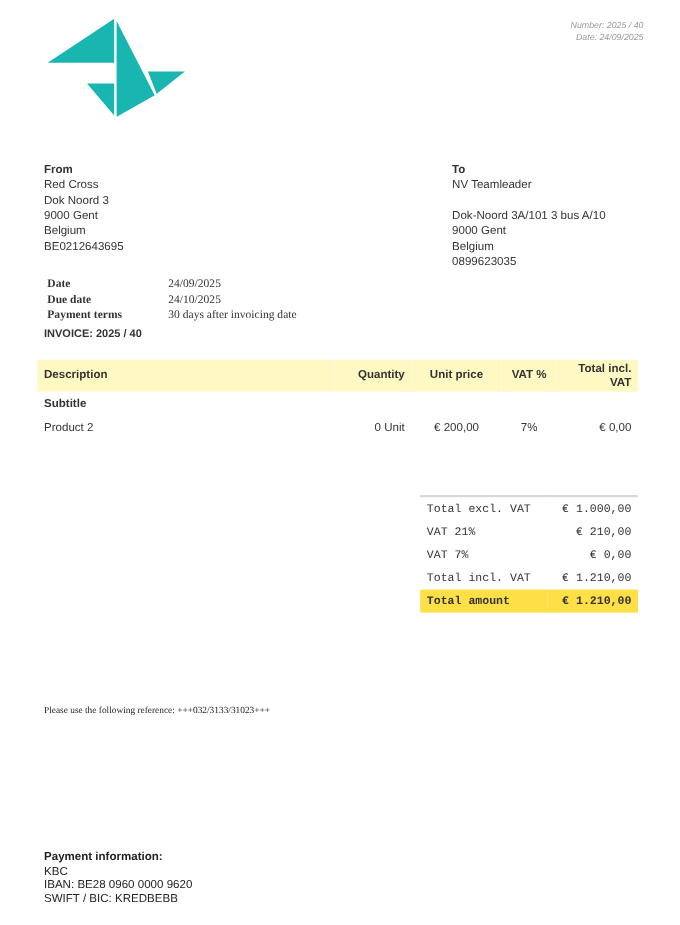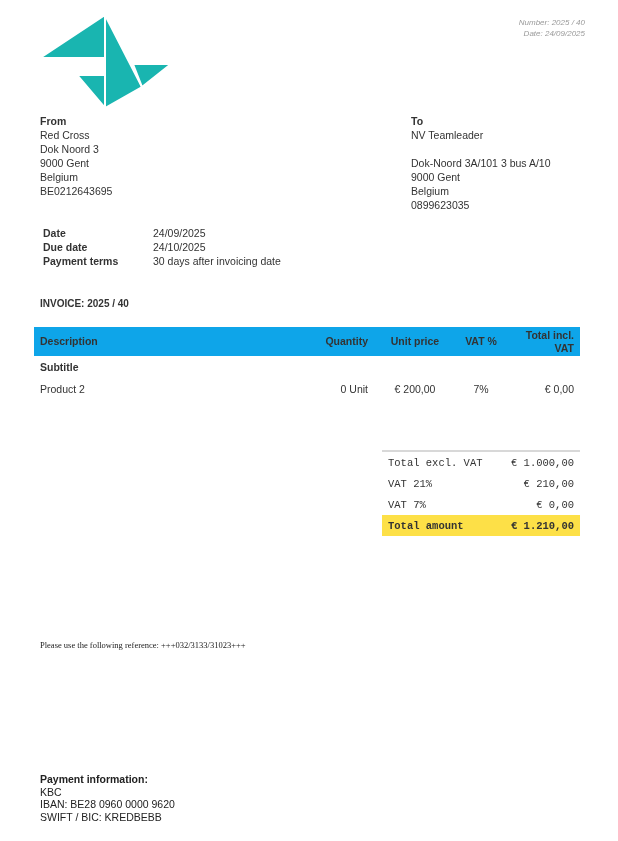--- a/index.html
+++ b/index.html
@@ -1,30 +1,30 @@
 <!DOCTYPE html>
 <html><head>
 <meta charset="utf-8">
 <style>
   html, body { margin:0; padding:0; background:#ffffff; }
   body { width:618px; height:841px; position:relative; overflow:hidden;
          font-family:"Liberation Sans", sans-serif; color:#333; font-size:10.5px; }
   .abs { position:absolute; }
   .logo { left:38px; top:14px; width:136px; height:94px; }
   .meta { right:33px; top:17px; text-align:right; font-style:italic; color:#9a9a9a; font-size:8px; line-height:11px; }
-  .addr { line-height:14px; font-size:10.5px; }
+  .addr { line-height:14px; font-size:10.5px;margin-top:33px; }
   .addr .h { font-weight:bold; }
   .from { left:40px; top:114px; }
   .to { left:411px; top:114px; }
-  .dates { left:43px; top:226px; line-height:14px; }
+  .dates { left:43px; top:252px; line-height:14px;font-family:Liberation Serif, serif; }
   .dates .row { display:flex; }
   .dates .k { width:110px; font-weight:bold; }
   .inv-title { left:40px; top:298px; font-size:10px; font-weight:bold; }
   table.items { position:absolute; left:34px; top:327px; width:546px; border-collapse:collapse; font-size:10.5px; }
-  table.items thead tr { background:#0ea5e9;margin-left:48px; }
+  table.items thead tr { background:#fef9c3;margin-left:48px; }
   table.items th { font-weight:bold; padding:0 6px; height:29px; line-height:13px; }
   table.items td { padding:0 6px; height:21px; }
   .l { text-align:left; } .r { text-align:right; } .c { text-align:center; }
   table.totals { position:absolute; left:382px; top:450px; width:198px; border-collapse:collapse; font-size:10.5px; border-top:2px solid #d8d8d8; }
   table.totals td { padding:0 6px; height:21px;font-family:Liberation Mono, monospace; }
   table.totals tr.grand { background:#fde047; font-weight:bold; }
   .ref { left:40px; top:640px; font-family:"Liberation Serif", serif; font-size:8.5px; color:#222; }
   .pay { left:40px; top:773px; line-height:12.5px; font-size:10.5px; color:#222; }
   .pay .h { font-weight:bold; }
 </style>
@@ -119,20 +119,24 @@
         <td class="r">€ 1.000,00</td>
       </tr>
   <tr>
         <td>VAT 21%</td>
         <td class="r">€ 210,00</td>
       </tr>
   <tr>
         <td>VAT 7%</td>
         <td class="r">€ 0,00</td>
       </tr>
+  <tr>
+        <td>Total incl. VAT</td>
+        <td class="r">€ 1.210,00</td>
+      </tr>
   <tr class="grand">
         <td>Total amount</td>
         <td class="r">€ 1.210,00</td>
       </tr>
 </tbody>
   </table>
 
 <div class="abs ref">Please use the following reference: +++032/3133/31023+++</div>
 
 <div class="abs pay">

